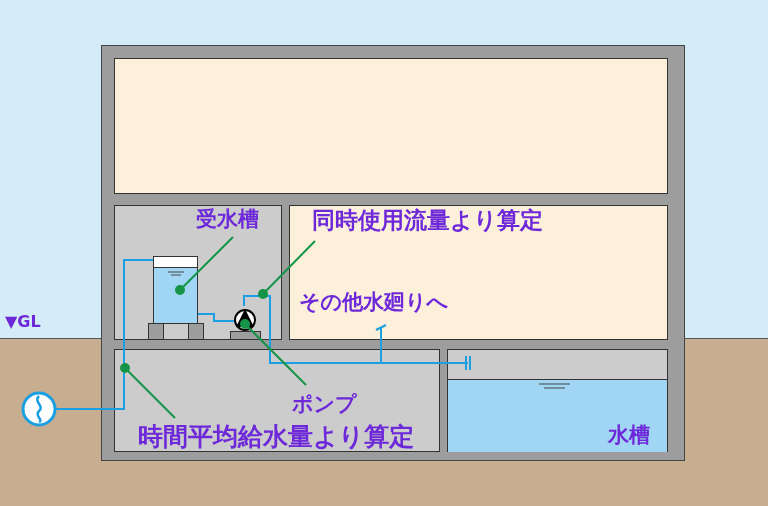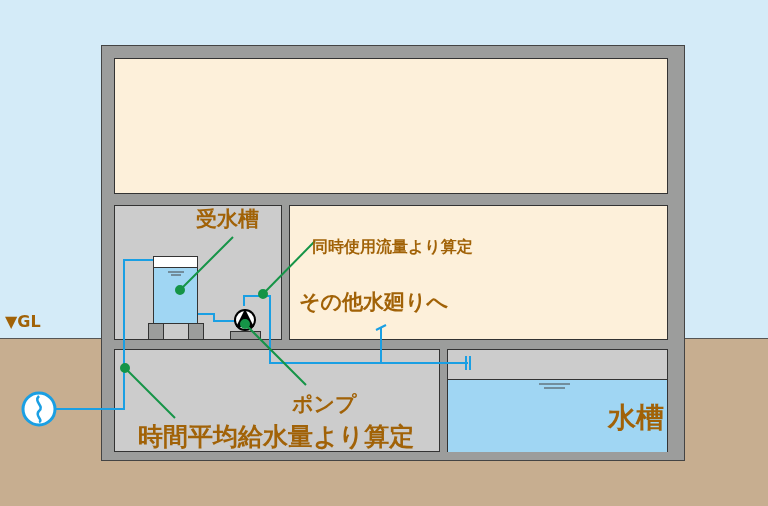--- a/index.html
+++ b/index.html
@@ -1,18 +1,18 @@
 <!DOCTYPE html>
 <html><head>
 <meta charset="utf-8">
 <style>
   html,body{margin:0;padding:0;}
   body{width:768px;height:506px;overflow:hidden;position:relative;background:#d4ebf8;font-family:"DejaVu Sans",sans-serif;}
   .abs{position:absolute;}
-  .lbl{position:absolute;color:#a16207;font-weight:bold;white-space:nowrap;line-height:1;}
+  .lbl{position:absolute;color:#6d28d9;font-weight:bold;white-space:nowrap;line-height:1;}
   svg{position:absolute;left:0;top:0;}
 </style>
 </head>
 <body>
 
 <div class="abs" style="left:0;top:338px;width:768px;height:168px;background:#c7ae90;border-top:1px solid #555;"></div>
 
 <div class="abs" style="left:101px;top:45px;width:584px;height:416px;background:#9c9d9c;border:1px solid #444;box-sizing:border-box;"></div>
 
 <div class="abs" style="left:114px;top:58px;width:554px;height:136px;background:#fdf0da;border:1px solid #333;box-sizing:border-box;"></div>
@@ -80,17 +80,17 @@
     <circle cx="263" cy="294" r="4"></circle>
     <line x1="245" y1="324" x2="306" y2="385"></line>
     <circle cx="245" cy="324" r="4"></circle>
     <line x1="125" y1="368" x2="175" y2="418"></line>
     <circle cx="125" cy="368" r="4"></circle>
   </g>
 </svg>
 
 <div class="lbl" style="left:5px;top:314px;font-size:16px;">▼GL</div>
 <div class="lbl" style="left:196px;top:209px;font-size:21px;">受水槽</div>
-<div class="lbl" style="left:312px;top:209px;font-size:16px;margin-top:30px;">同時使用流量より算定</div>
+<div class="lbl" style="left:312px;top:209px;font-size:23px;">同時使用流量より算定</div>
 <div class="lbl" style="left:299px;top:292px;font-size:21px;">その他水廻りへ</div>
 <div class="lbl" style="left:292px;top:394px;font-size:21px;">ポンプ</div>
 <div class="lbl" style="left:138px;top:424px;font-size:25px;">時間平均給水量より算定</div>
-<div class="lbl" style="left:608px;top:404px;font-size:28px;">水槽</div>
+<div class="lbl" style="left:608px;top:425px;font-size:21px;">水槽</div>
 
 </body></html>

